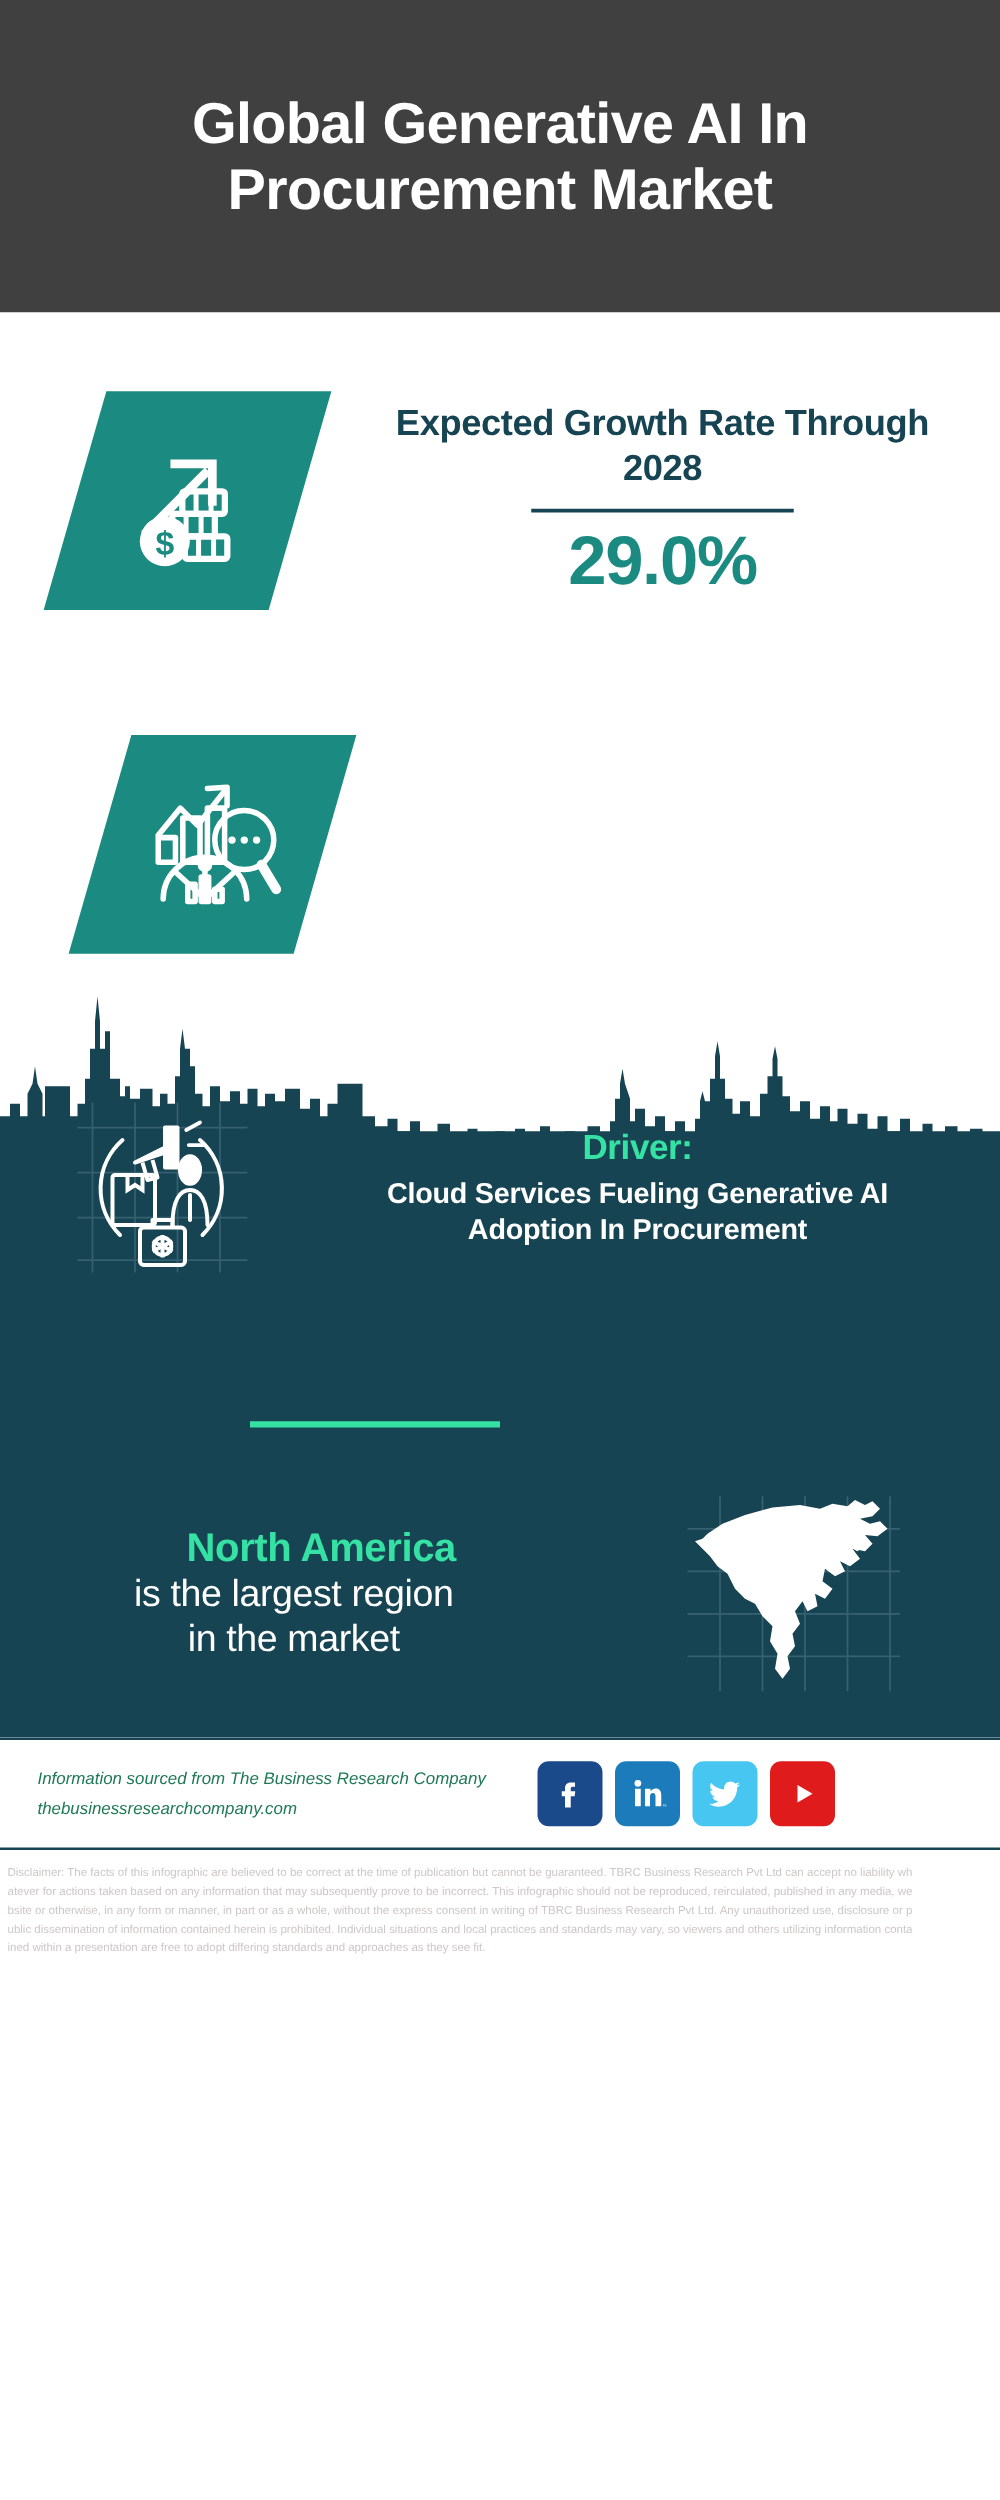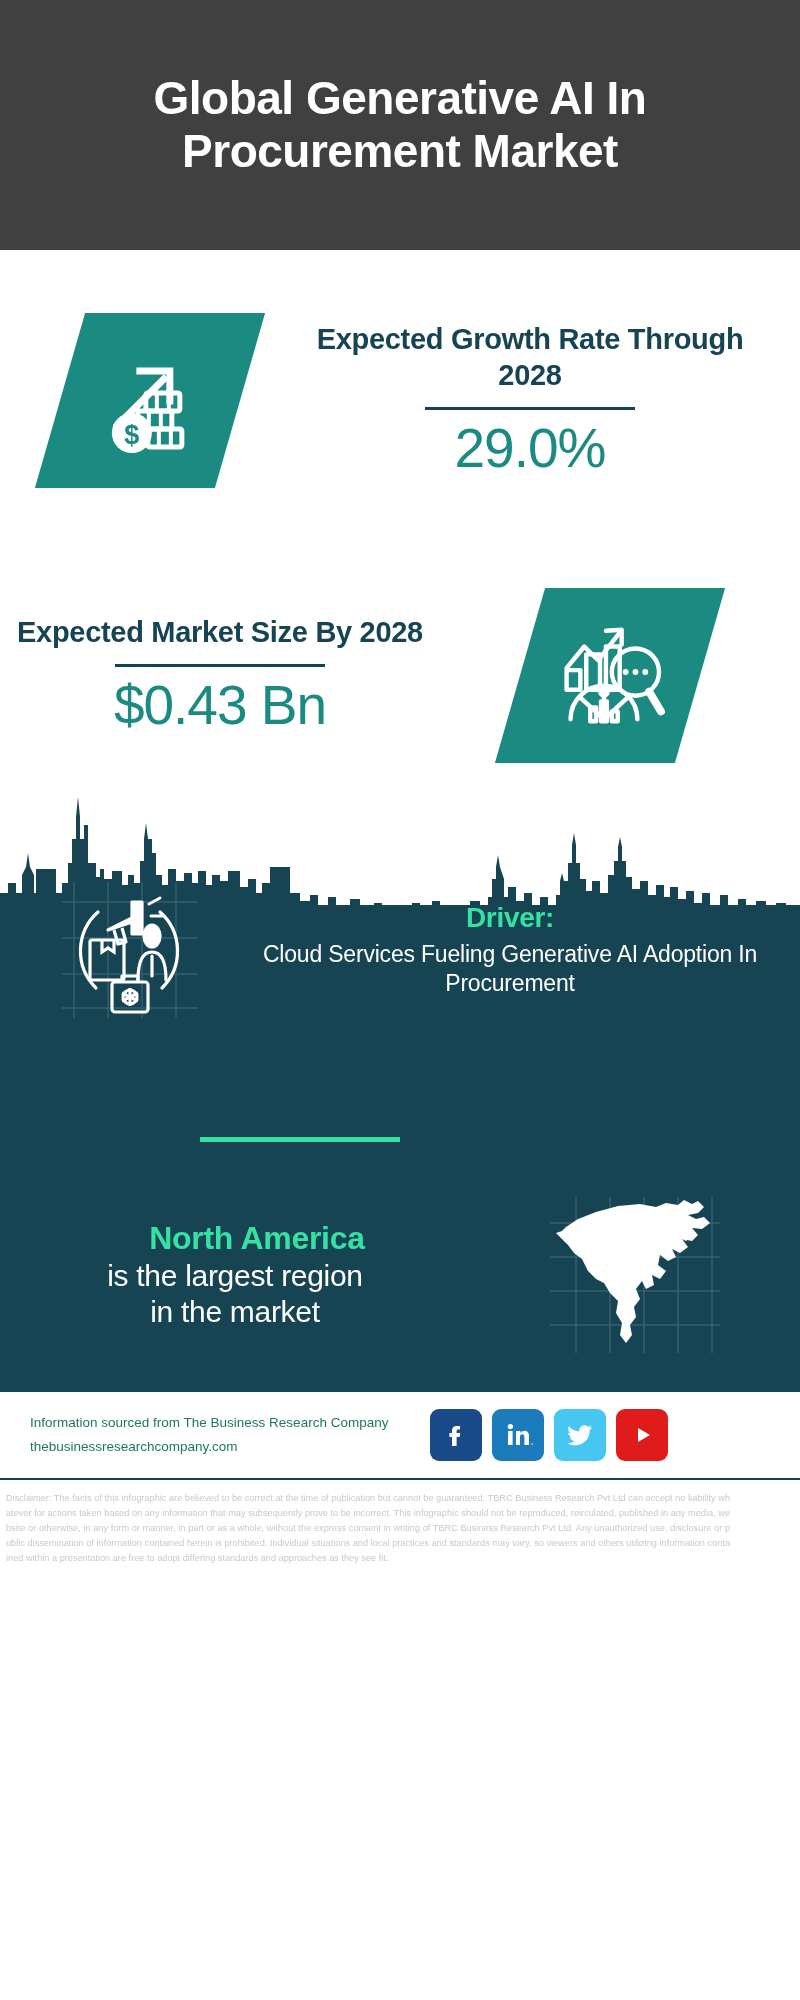--- a/index.html
+++ b/index.html
@@ -82,21 +82,21 @@
   }
   .stat-rule {
     width: 210px;
     height: 3px;
     background: #174453;
     margin: 14px auto 10px;
   }
   .stat-value {
     color: #1b8b81;
     font-size: 55px;
-    font-weight: normal;
+    font-weight: bold;
     letter-spacing: -1px;
     line-height: 1.05;
   }
 
   
   .para {
     width: 180px;
     height: 175px;
     background: #1b8b81;
     transform: skewX(-16deg);
@@ -139,21 +139,21 @@
   .driver-heading {
     color: #35e2a4;
     font-size: 28px;
     font-weight: bold;
     letter-spacing: -0.3px;
     margin-bottom: 6px;
   }
   .driver-body {
     color: #ffffff;
     font-size: 23px;
-    font-weight: normal;
+    font-weight: bold;
     line-height: 1.28;
     letter-spacing: -0.2px;
   }
 
   .mid-rule {
     position: absolute;
     left: 200px; top: 1137px;
     width: 200px;
     height: 5px;
     background: #35e2a4;
@@ -189,20 +189,21 @@
   .footer-band {
     position: absolute;
     left: 0; top: 1390px;
     width: 800px;
     height: 90px;
     background: #ffffff;
     border-top: 2px solid #174453;
     border-bottom: 2px solid #174453;
     display: flex;
     align-items: center;
+    font-style: italic;
   }
   .footer-text {
     padding-left: 30px;
     width: 430px;
     color: #1f7a55;
     font-size: 13.5px;
     line-height: 1.75;
   }
   .footer-socials {
     display: flex;
@@ -271,25 +272,20 @@
       </div>
     </div>
     <div class="text-wrap">
       <div class="stat-label">Expected Growth Rate Through 2028</div>
       <div class="stat-rule"></div>
       <div class="stat-value">29.0%</div>
     </div>
   </div>
 
   <div class="stat2">
-    <div class="text-wrap">
-      <div class="stat-label">Expected Market Size By 2028</div>
-      <div class="stat-rule"></div>
-      <div class="stat-value">$0.43 Bn</div>
-    </div>
     <div class="icon-wrap">
       <div class="para">
         <svg width="118" height="118" viewBox="0 0 120 120" aria-hidden="true">
           <g fill="none" stroke="#ffffff" stroke-width="4.5" stroke-linecap="round" stroke-linejoin="round">
 
             <polyline points="16,52 34,30 48,44 70,16"></polyline>
             <polyline points="56,14 72,13 72,28"></polyline>
 
             <rect x="16" y="54" width="14" height="20"></rect>
             <rect x="36" y="38" width="14" height="36"></rect>

